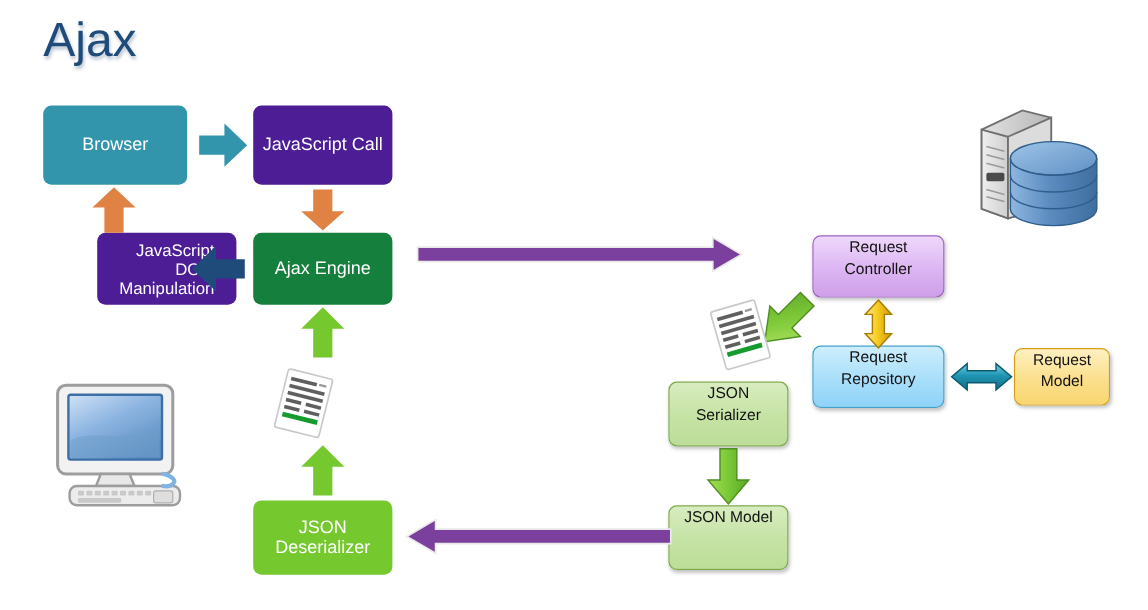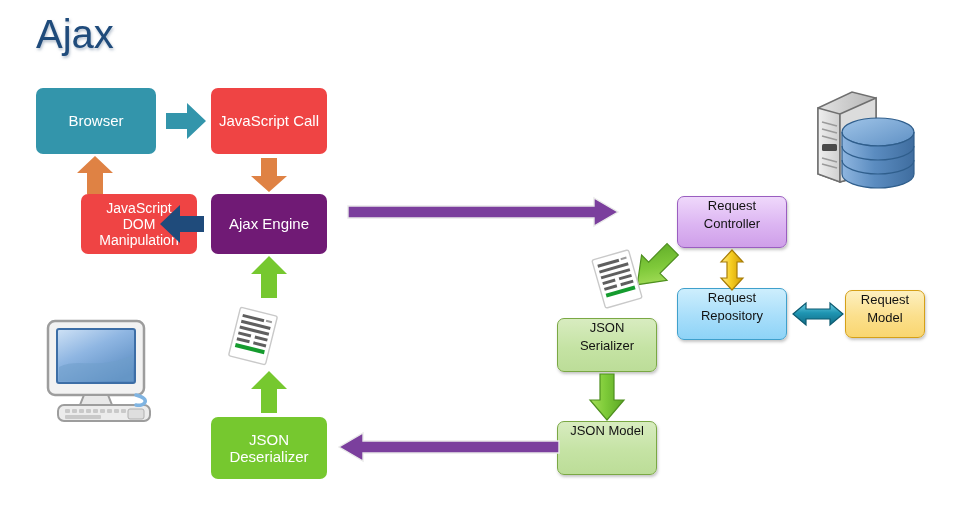--- a/index.html
+++ b/index.html
@@ -32,22 +32,22 @@
     align-items:center;
     justify-content:center;
     text-align:center;
     color:#ffffff;
     font-size:15px;
     line-height:1.15;
     box-sizing:border-box;
     padding:2px 4px;
   }
   .teal{background:#3395AB;}
-  .orange{background:#ef4444;}
-  .navy{background:#701a75;}
+  .orange{background:#4c1d95;text-align:right;}
+  .navy{background:#15803d;}
   .green{background:#76C82F;}
   
   .gbox{
     position:absolute;
     border-radius:7px;
     display:flex;
     align-items:flex-start;
     justify-content:center;
     text-align:center;
     font-size:13px;

